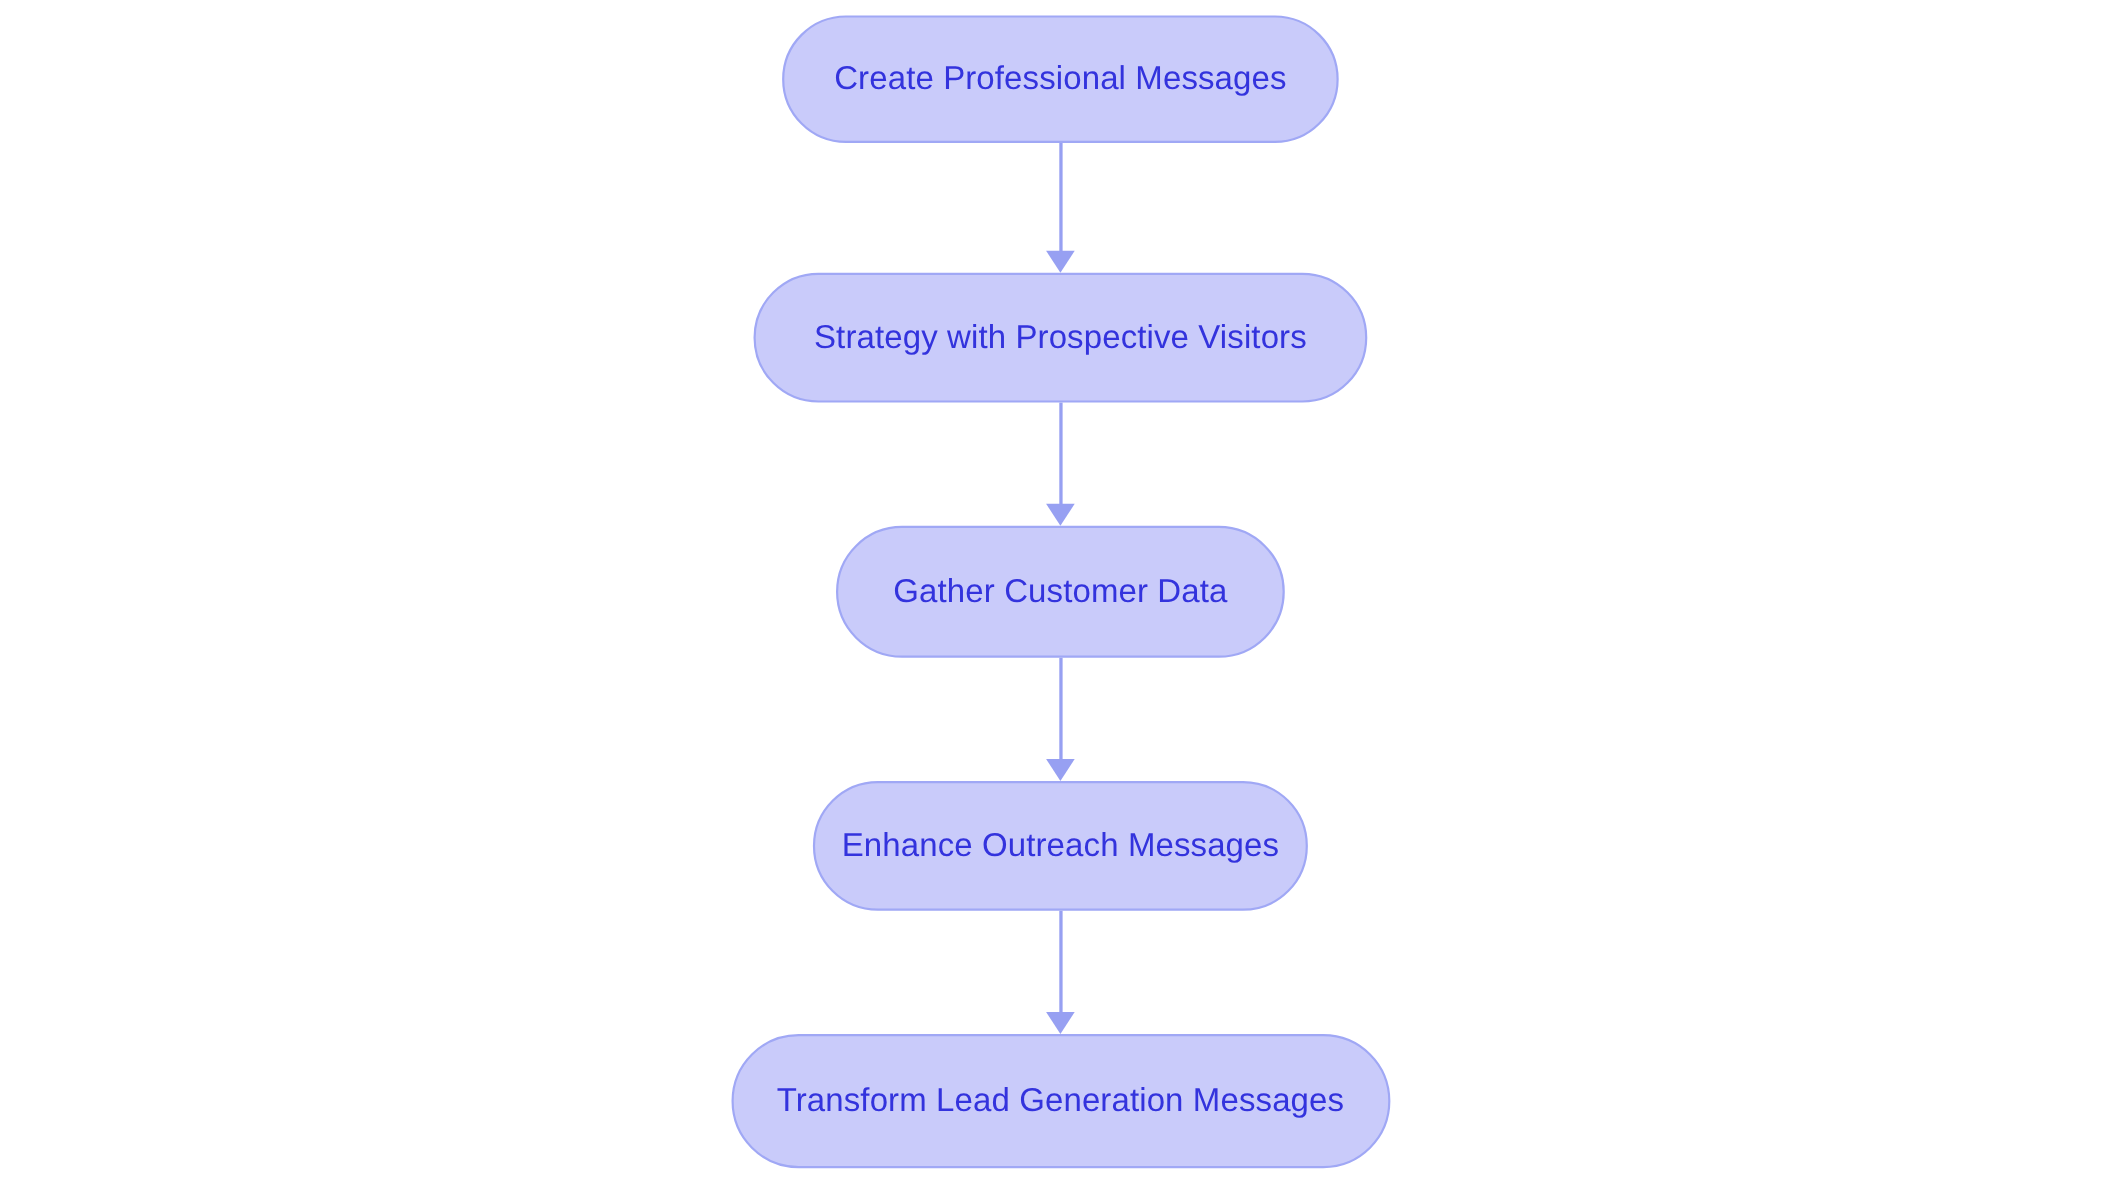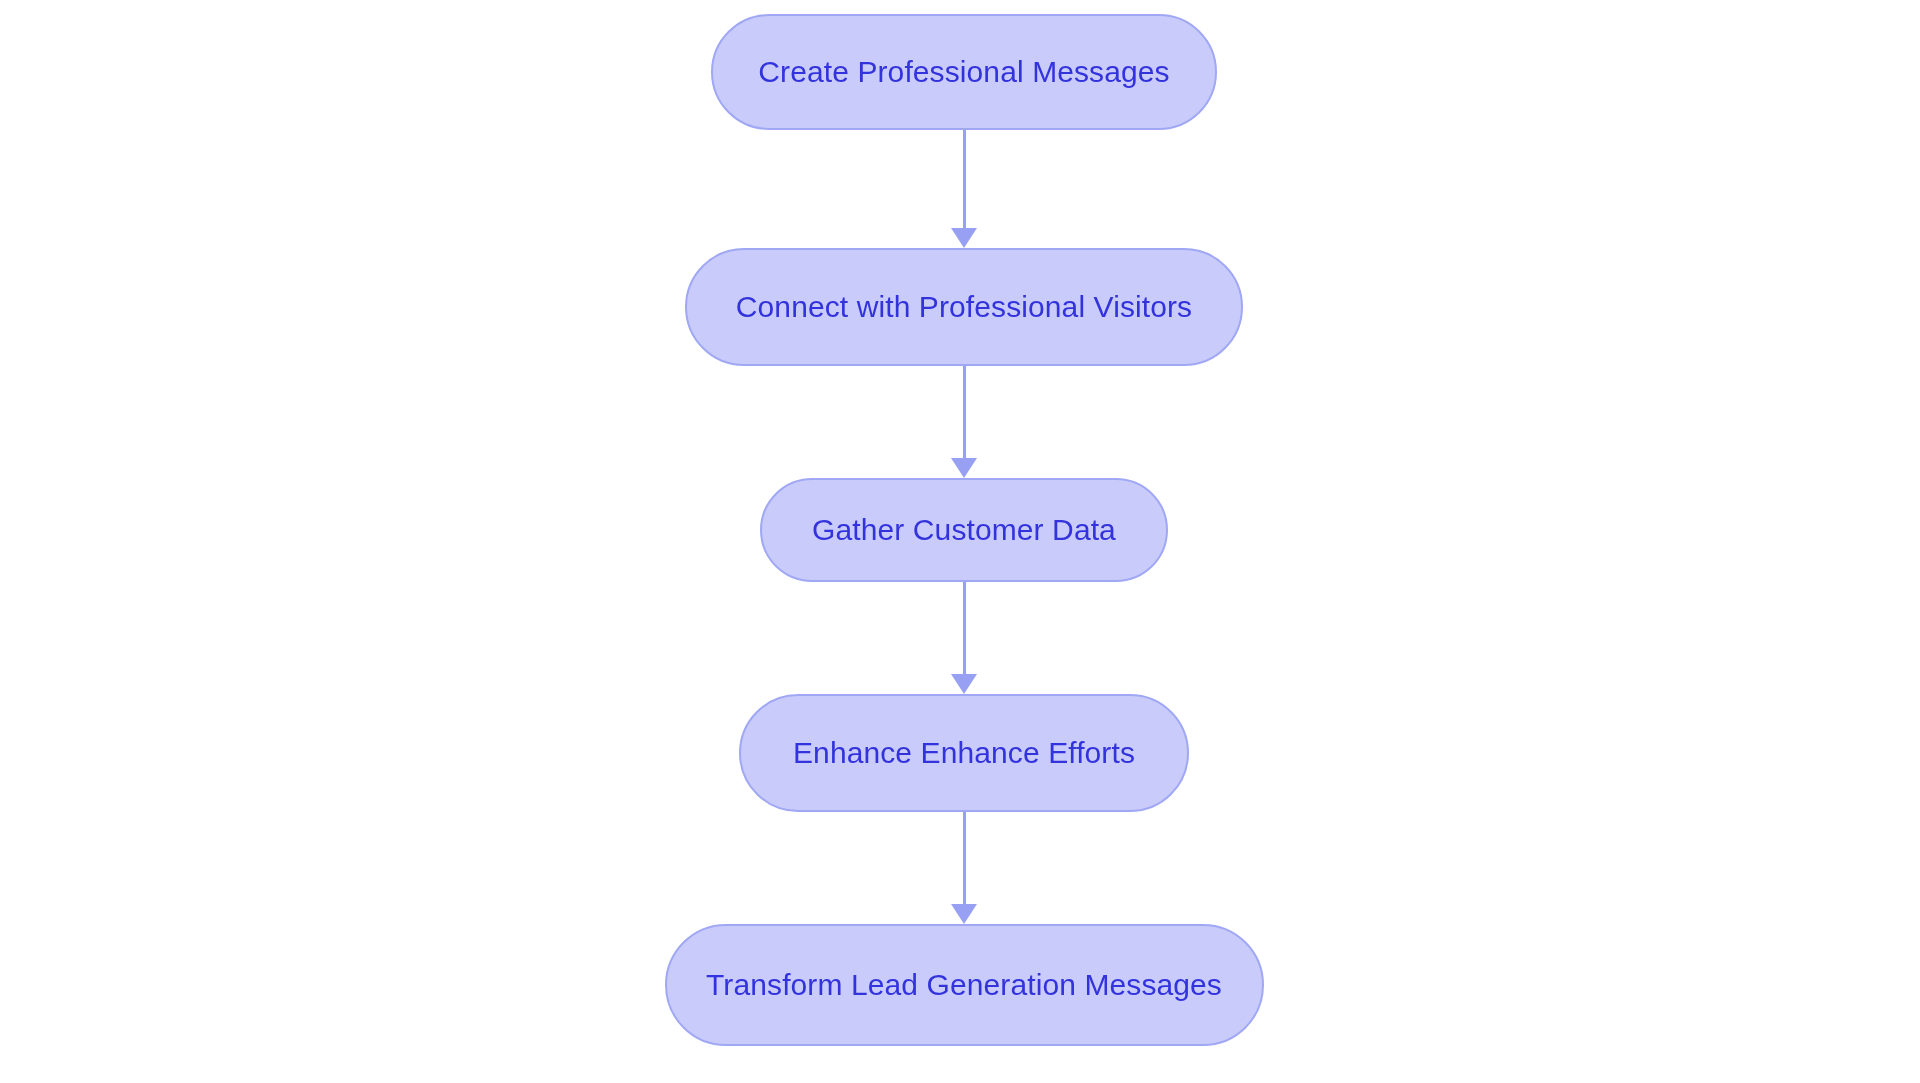--- a/index.html
+++ b/index.html
@@ -51,21 +51,21 @@
   }
 
   .node-label {
     display: block;
     line-height: 1;
     color: #3333dd;
   }
 
   .n1 { width: 506px; height: 116px; margin-top: 14px; }
   .n2 { width: 558px; height: 118px; }
-  .n3 { width: 408px; height: 104px; }
+  .n3 { width: 408px; height: 120px; }
   .n4 { width: 450px; height: 118px; }
   .n5 { width: 599px; height: 122px; }
 
   
   .connector {
     position: relative;
     width: 40px;
     display: flex;
     flex-direction: column;
     align-items: center;
@@ -100,39 +100,39 @@
     <div class="node n1">
       <span class="node-label">Create Professional Messages</span>
     </div>
 
     <div class="connector c1">
       <div class="line"></div>
       <div class="arrowhead"></div>
     </div>
 
     <div class="node n2">
-      <span class="node-label">Connect with Professional Visitors</span>
+      <span class="node-label">Strategy with Prospective Visitors</span>
     </div>
 
     <div class="connector c2">
       <div class="line"></div>
       <div class="arrowhead"></div>
     </div>
 
     <div class="node n3">
       <span class="node-label">Gather Customer Data</span>
     </div>
 
     <div class="connector c3">
       <div class="line"></div>
       <div class="arrowhead"></div>
     </div>
 
     <div class="node n4">
-      <span class="node-label">Enhance Enhance Efforts</span>
+      <span class="node-label">Enhance Outreach Messages</span>
     </div>
 
     <div class="connector c4">
       <div class="line"></div>
       <div class="arrowhead"></div>
     </div>
 
     <div class="node n5">
       <span class="node-label">Transform Lead Generation Messages</span>
     </div>

